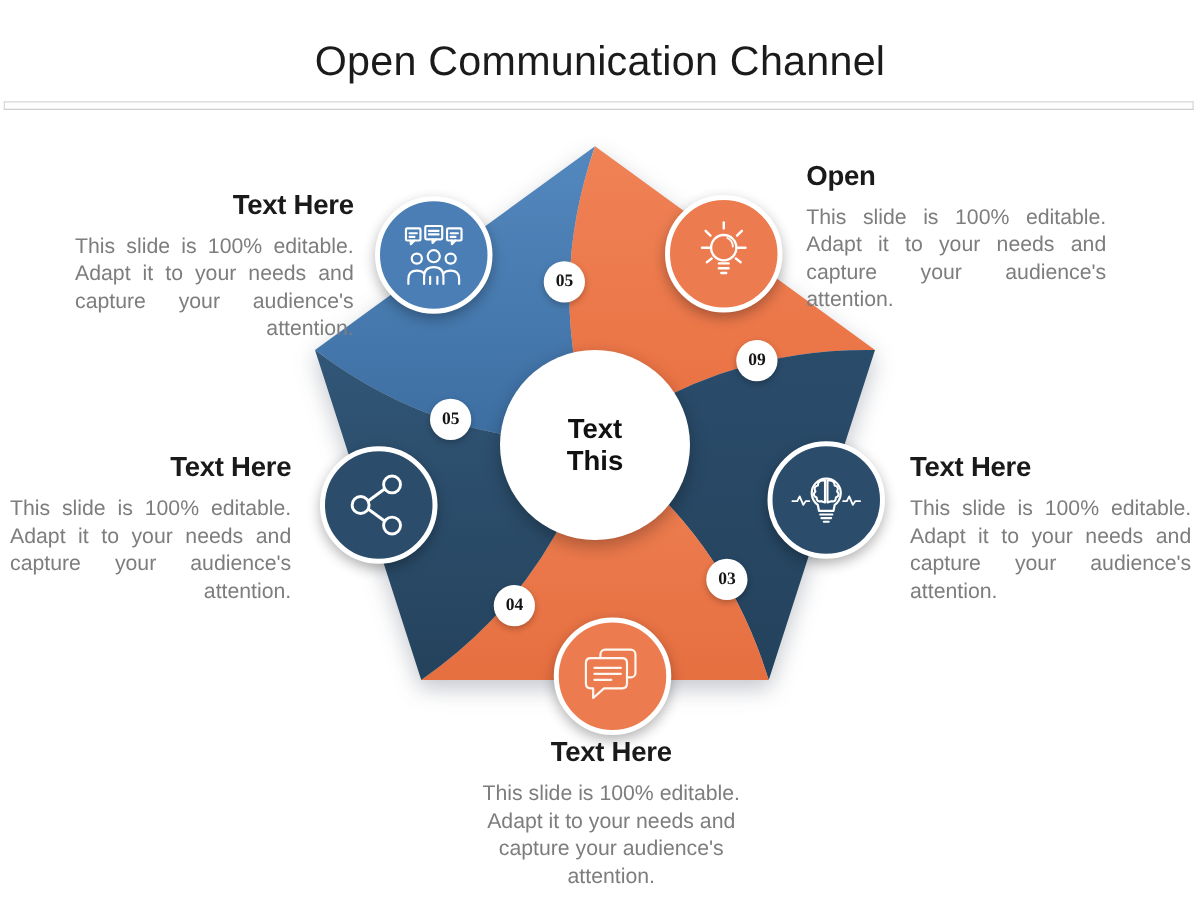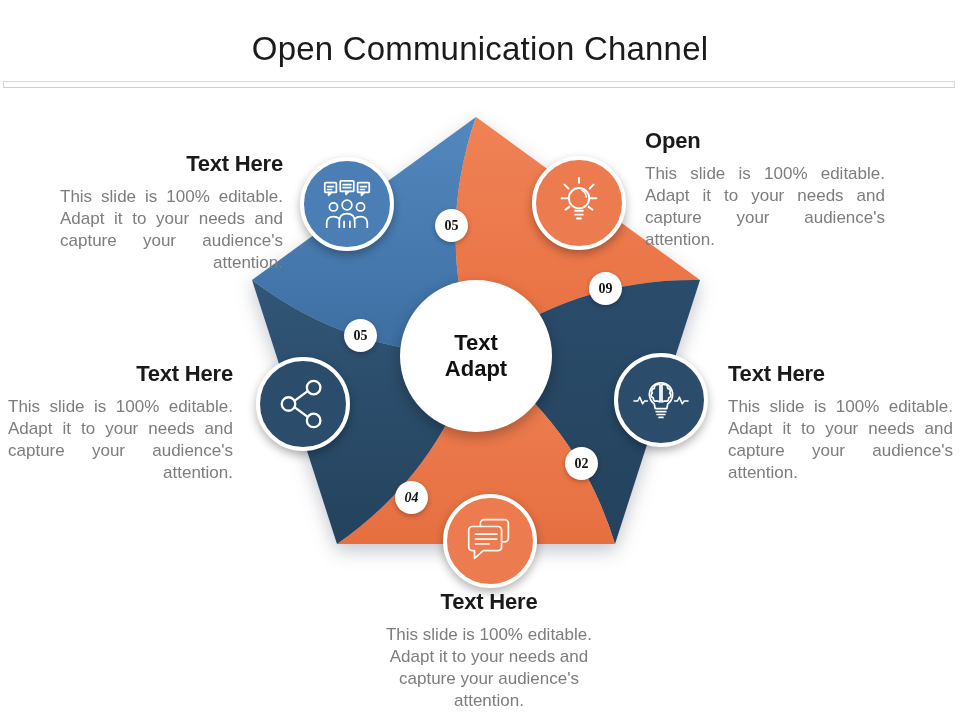--- a/index.html
+++ b/index.html
@@ -161,27 +161,27 @@
       <rect x="20" y="8" width="29" height="23" rx="4"></rect>
       <path d="M12,15 h26 q4,0 4,4 v17 q0,4 -4,4 h-15 l-9,8 v-8 h-2 q-4,0 -4,-4 v-17 q0,-4 4,-4 z" fill="currentColor"></path>
       <line x1="15" y1="23" x2="37" y2="23"></line>
       <line x1="15" y1="28" x2="37" y2="28"></line>
       <line x1="15" y1="33" x2="29" y2="33"></line>
     </svg>
   </div>
 
   <div class="center-circle">
     <span>Text</span>
-    <span>Adapt</span>
+    <span>This</span>
   </div>
 
   <div class="badge" style="left:435px;top:209px;">05</div>
   <div class="badge" style="left:589px;top:272px;">09</div>
-  <div class="badge" style="left:565px;top:447px;">02</div>
-  <div class="badge" style="left:395px;top:481px;font-style:italic;">04</div>
+  <div class="badge" style="left:565px;top:447px;">03</div>
+  <div class="badge" style="left:395px;top:468px;">04</div>
   <div class="badge" style="left:344px;top:319px;">05</div>
 
   <div class="text-block tb-top-left tb-right-align">
     <div class="block-heading">Text Here</div>
     <p class="block-body">This slide is 100% editable. Adapt it to your needs and capture your audience's attention.</p>
   </div>
 
   <div class="text-block tb-top-right tb-left-align">
     <div class="block-heading">
       <span>Open</span>

